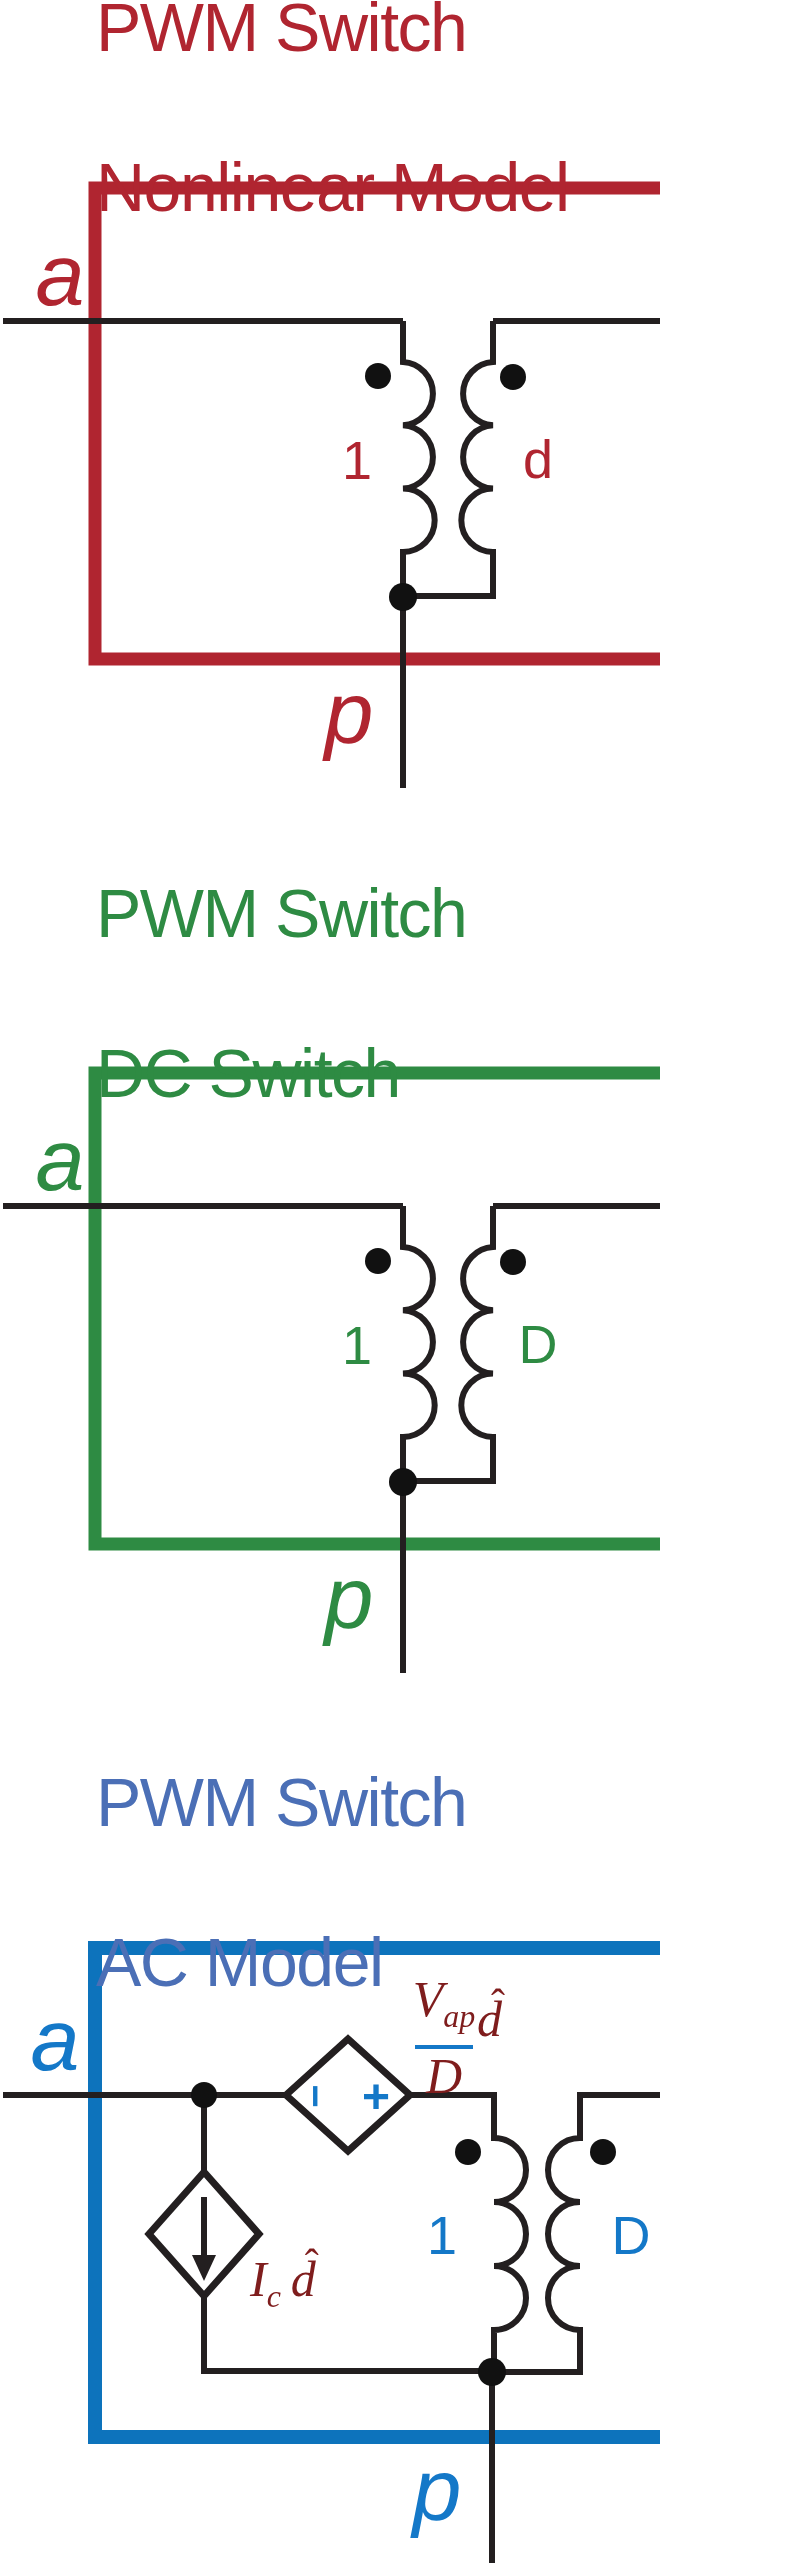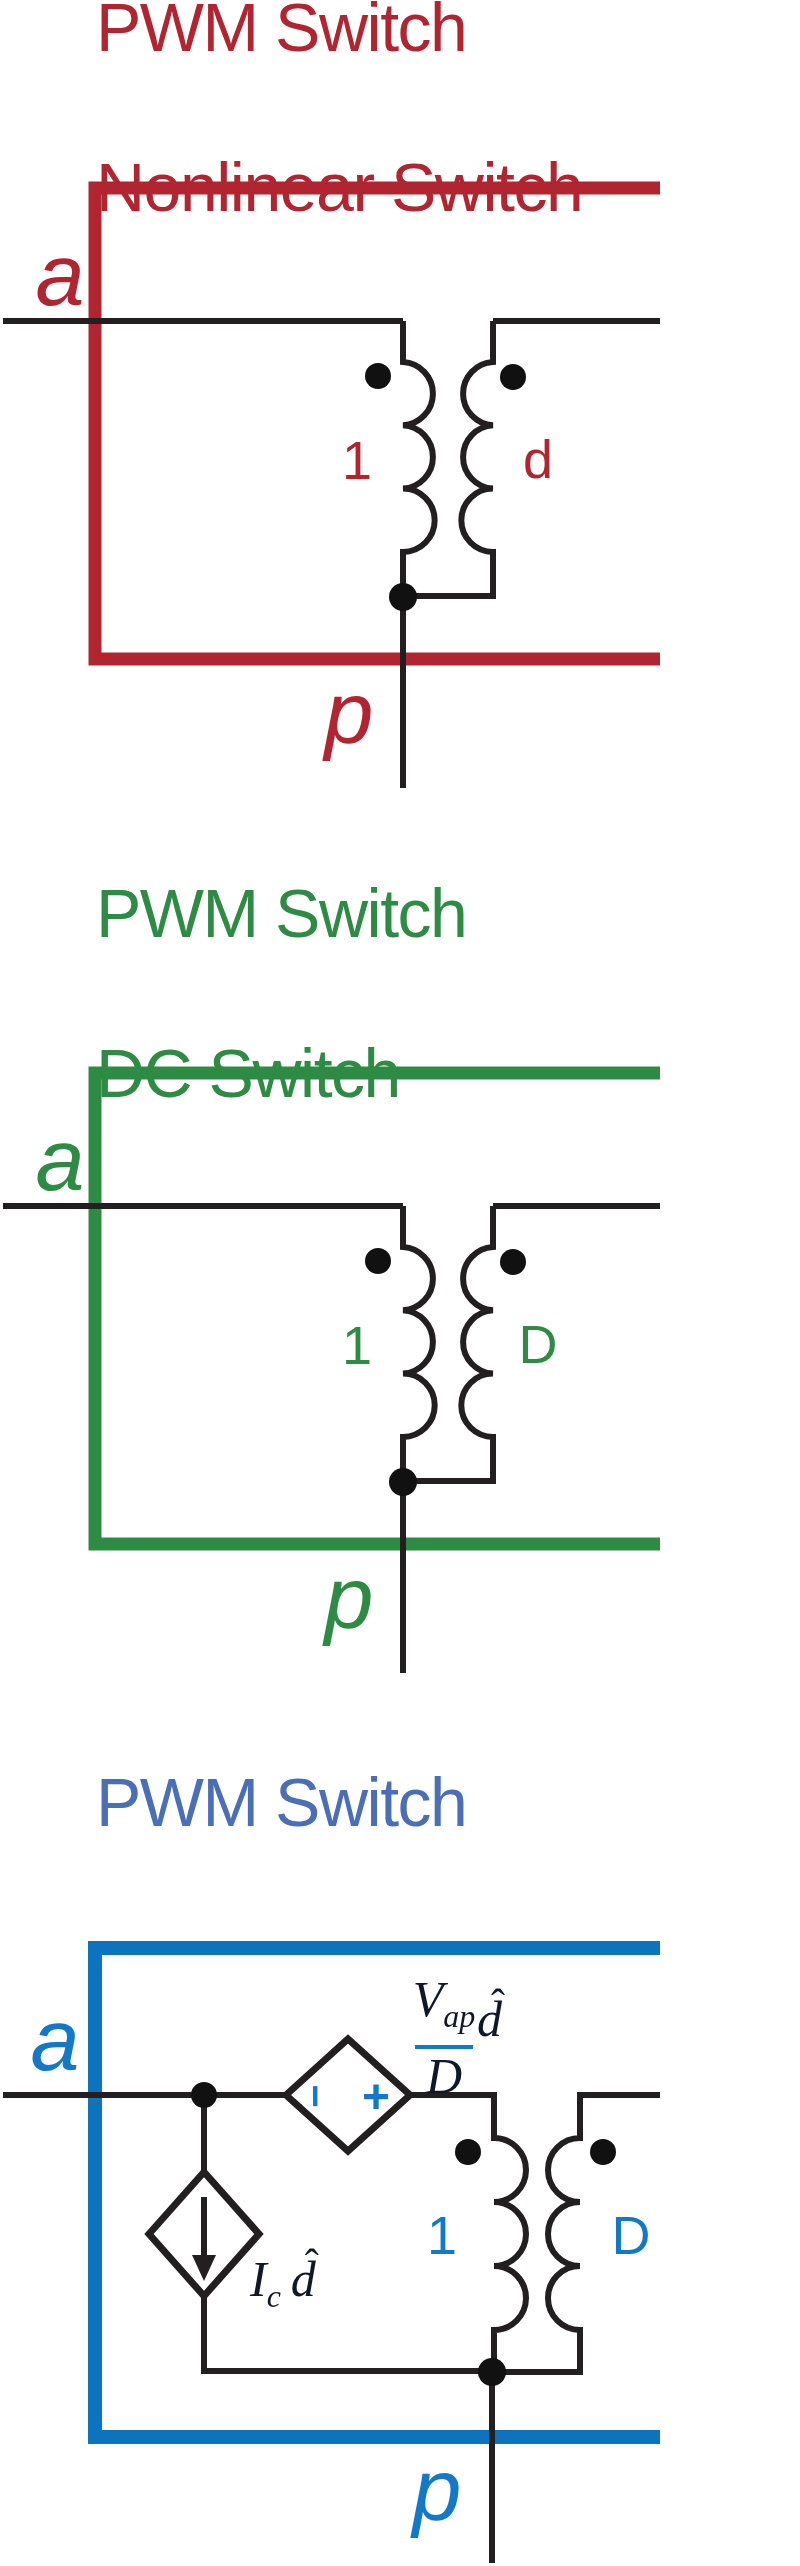--- a/index.html
+++ b/index.html
@@ -9,21 +9,21 @@
   .title{position:absolute;left:96px;font-size:68px;line-height:80px;letter-spacing:-1.5px;
          font-family:"Liberation Sans",sans-serif;white-space:pre-line;}
   .c-red{color:#B02530;}
   .c-green{color:#2E8B43;}
   .c-titleblue{color:#4B6FB6;}
   .c-labelblue{color:#1478C8;}
   .term{position:absolute;font-style:italic;font-size:88px;line-height:88px;
         transform:translateX(-50%);font-family:"Liberation Sans",sans-serif;}
   .turns{position:absolute;font-size:54px;line-height:54px;transform:translateX(-50%);
          font-family:"Liberation Sans",sans-serif;}
-  .math{font-family:"Liberation Serif",serif;font-style:italic;color:#0f172a;}
+  .math{font-family:"Liberation Serif",serif;font-style:italic;color:#7f1d1d;}
   .frac{position:absolute;left:411px;top:1972px;width:66px;text-align:center;}
   .frac-num{font-size:50px;line-height:54px;}
   .frac-num sub{font-size:32px;font-style:italic;}
   .frac-bar{height:4px;width:58px;margin:2px auto;background:#1478C8;}
   .frac-den{font-size:50px;line-height:50px;}
   .dhat{position:relative;display:inline-block;font-size:50px;line-height:50px;}
   .hat{position:absolute;top:-15px;left:14px;font-size:42px;font-style:normal;}
   .dhat-abs{position:absolute;left:477px;top:1994px;}
   .ic-label{position:absolute;left:250px;top:2252px;font-size:50px;line-height:54px;}
   .ic-label sub{font-size:32px;font-style:italic;}
@@ -68,37 +68,37 @@
     <polygon points="204,2281 192,2255 216,2255" fill="#231F20"></polygon>
     <path d="M204 2296 V2371 H492" fill="none" stroke="#231F20" stroke-width="6"></path>
     <path d="M492 2372 V2563" fill="none" stroke="#231F20" stroke-width="6"></path>
     <circle cx="204" cy="2095" r="13" fill="#111"></circle>
     <circle cx="468" cy="2152" r="13" fill="#111"></circle>
     <circle cx="603" cy="2152" r="13" fill="#111"></circle>
     <circle cx="492" cy="2372" r="14" fill="#111"></circle>
   </svg>
 
   <div class="title c-red" style="top:-13px"><span>PWM Switch</span><br>
-    <span>Nonlinear Switch</span></div>
+    <span>Nonlinear Model</span></div>
   <div class="term c-red" style="left:60px;top:231px">a</div>
   <div class="term c-red" style="left:731px;top:222px">c</div>
   <div class="term c-red" style="left:349px;top:669px">p</div>
   <div class="turns c-red" style="left:357px;top:433px">1</div>
   <div class="turns c-red" style="left:538px;top:432px">d</div>
 
   <div class="title c-green" style="top:873px"><span>PWM Switch</span><br>
     <span>DC Switch</span></div>
   <div class="term c-green" style="left:60px;top:1116px">a</div>
   <div class="term c-green" style="left:731px;top:1107px">c</div>
   <div class="term c-green" style="left:349px;top:1554px">p</div>
   <div class="turns c-green" style="left:357px;top:1318px">1</div>
   <div class="turns c-green" style="left:538px;top:1317px">D</div>
 
   <div class="title c-titleblue" style="top:1762px"><span>PWM Switch</span><br>
-    </div>
+    <span>AC Model</span></div>
   <div class="term c-labelblue" style="left:55px;top:1996px">a</div>
   <div class="term c-labelblue" style="left:732px;top:1996px">c</div>
   <div class="term c-labelblue" style="left:437px;top:2446px">p</div>
   <div class="turns c-labelblue" style="left:442px;top:2208px">1</div>
   <div class="turns c-labelblue" style="left:631px;top:2208px">D</div>
 
   <div class="frac math">
     <div class="frac-num"><span>V</span><sub>ap</sub></div>
     <div class="frac-bar"></div>
     <div class="frac-den">D</div>

